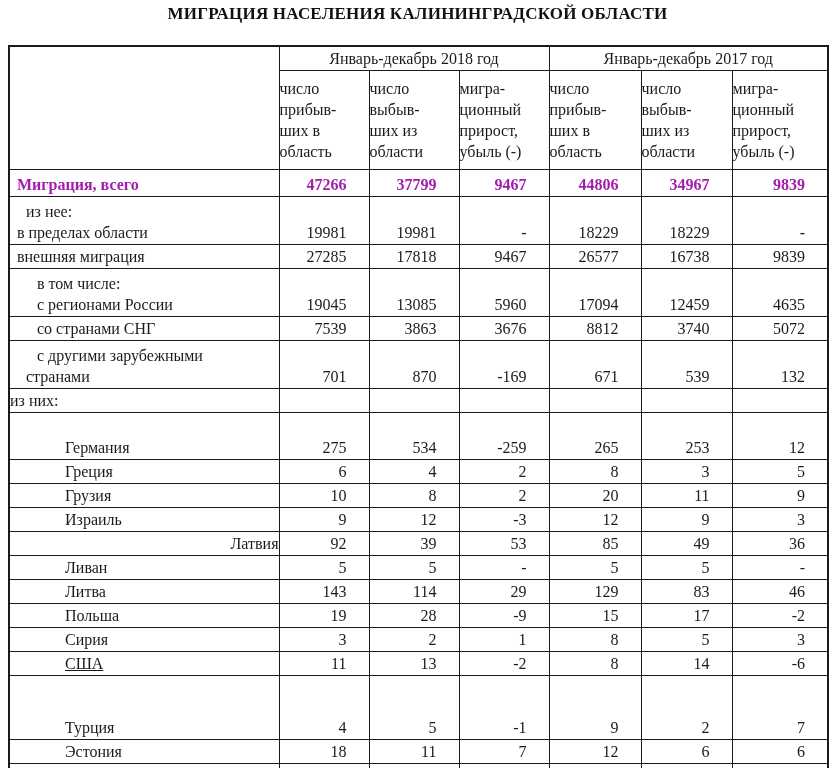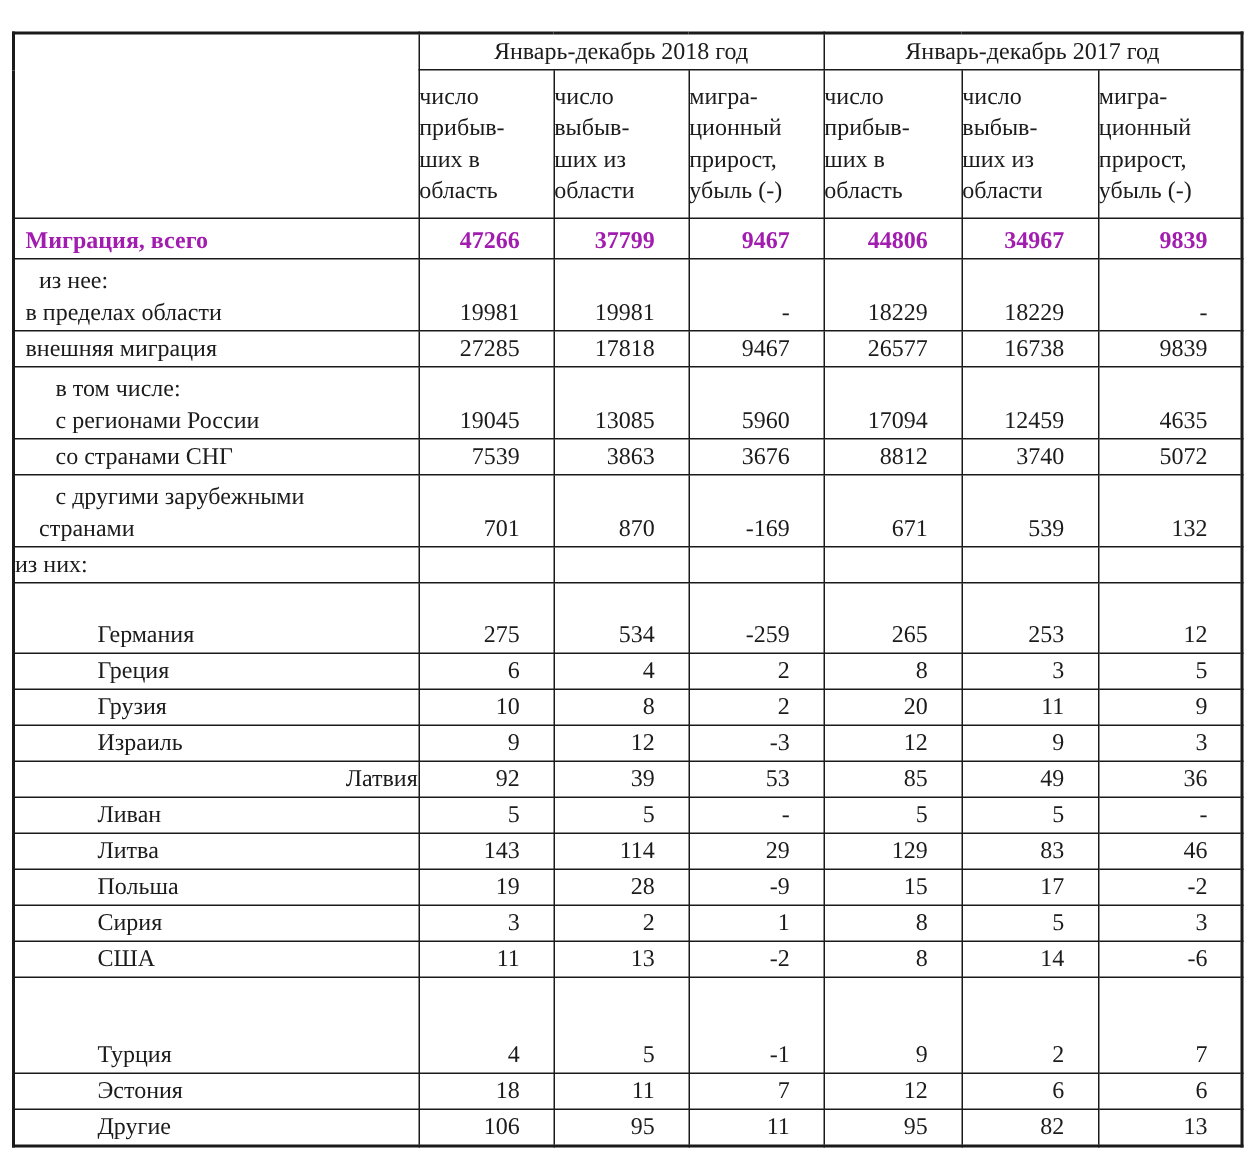--- a/index.html
+++ b/index.html
@@ -56,20 +56,21 @@
   tbody tr { height: 23px; }
   tbody tr.total-row { height: 27px; }
   tbody tr.total-row td { font-weight: bold; color: #a21caf; }
   tbody tr.twoline { height: 48px; }
 </style>
 </head>
 <body>
 
 <div class="page">
 
+  <h1 class="doc-title">МИГРАЦИЯ НАСЕЛЕНИЯ КАЛИНИНГРАДСКОЙ ОБЛАСТИ</h1>
 
 
   <table class="migration">
     <colgroup>
       <col style="width:270px">
       <col style="width:90px">
       <col style="width:90px">
       <col style="width:90px">
       <col style="width:92px">
       <col style="width:91px">
@@ -283,21 +284,21 @@
           </td>
           <td class="val">3</td>
           <td class="val">2</td>
           <td class="val">1</td>
           <td class="val">8</td>
           <td class="val">5</td>
           <td class="val">3</td>
         </tr>
         <tr>
           <td class="label">
-            <div style="padding-left: 55px;">США</div>
+            <div style="padding-left: 55px; text-decoration: underline;">США</div>
           </td>
           <td class="val">11</td>
           <td class="val">13</td>
           <td class="val">-2</td>
           <td class="val">8</td>
           <td class="val">14</td>
           <td class="val">-6</td>
         </tr>
         <tr>
           <td class="label">

